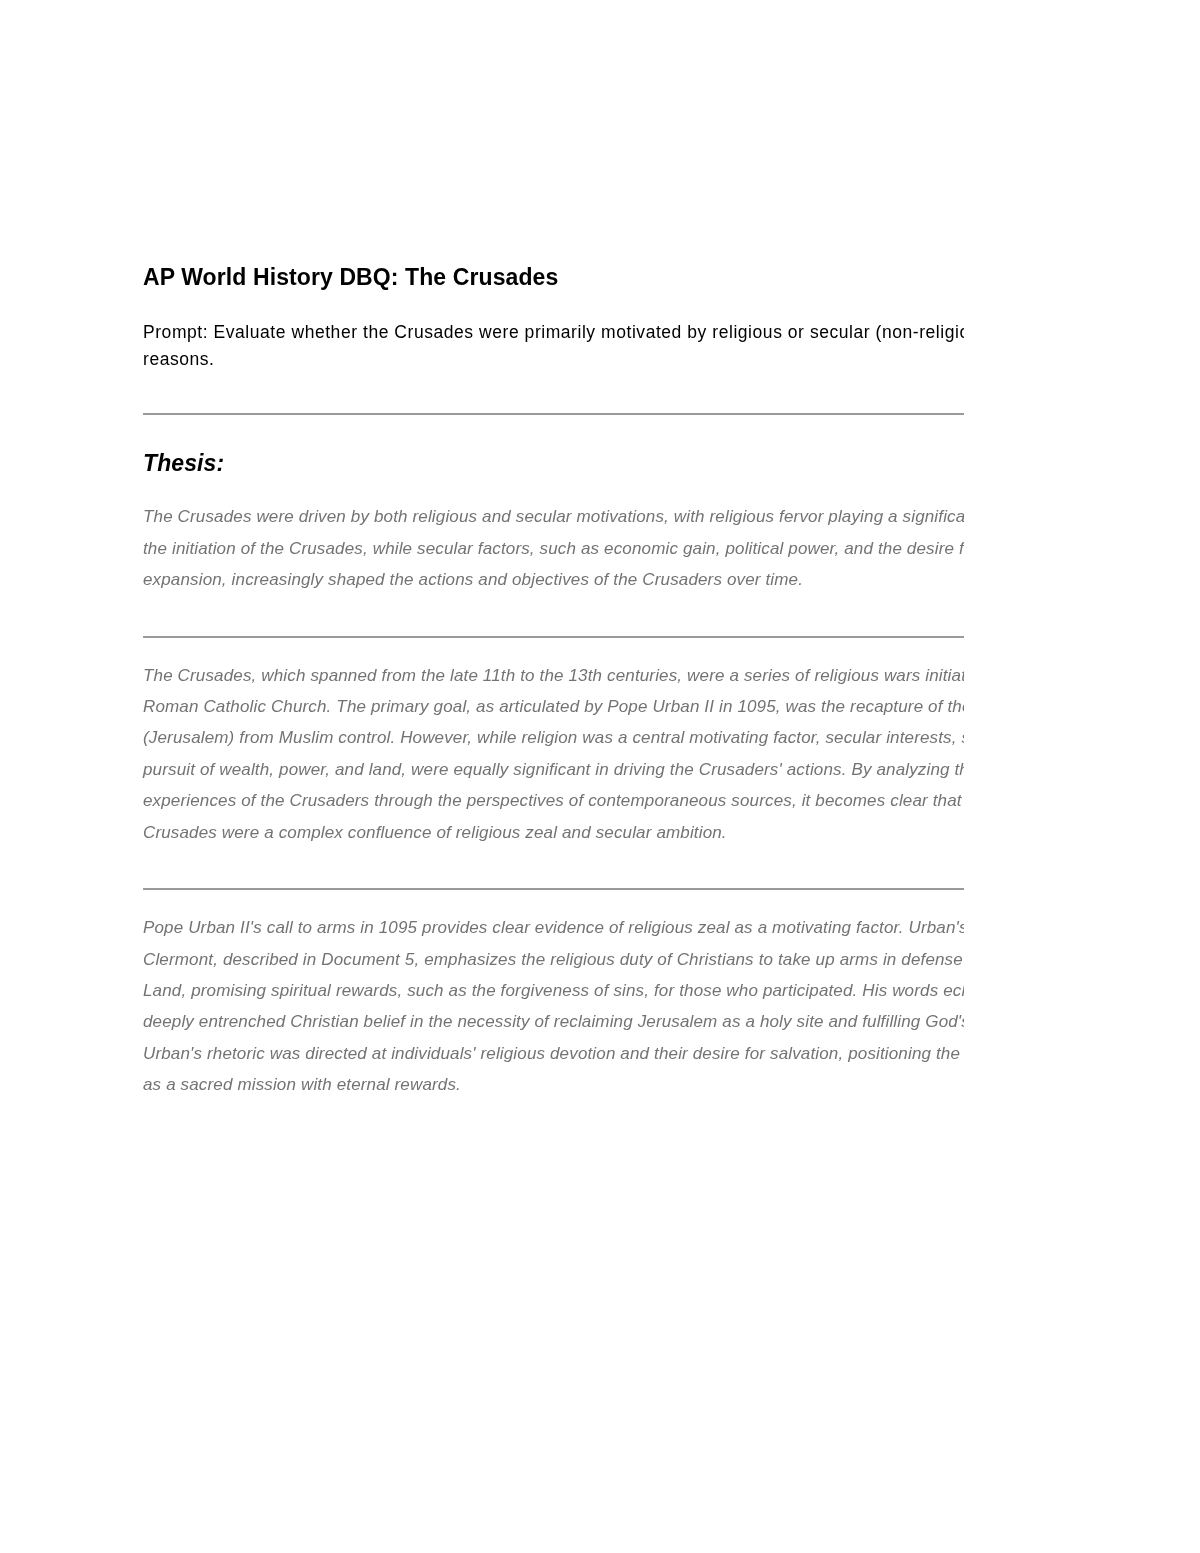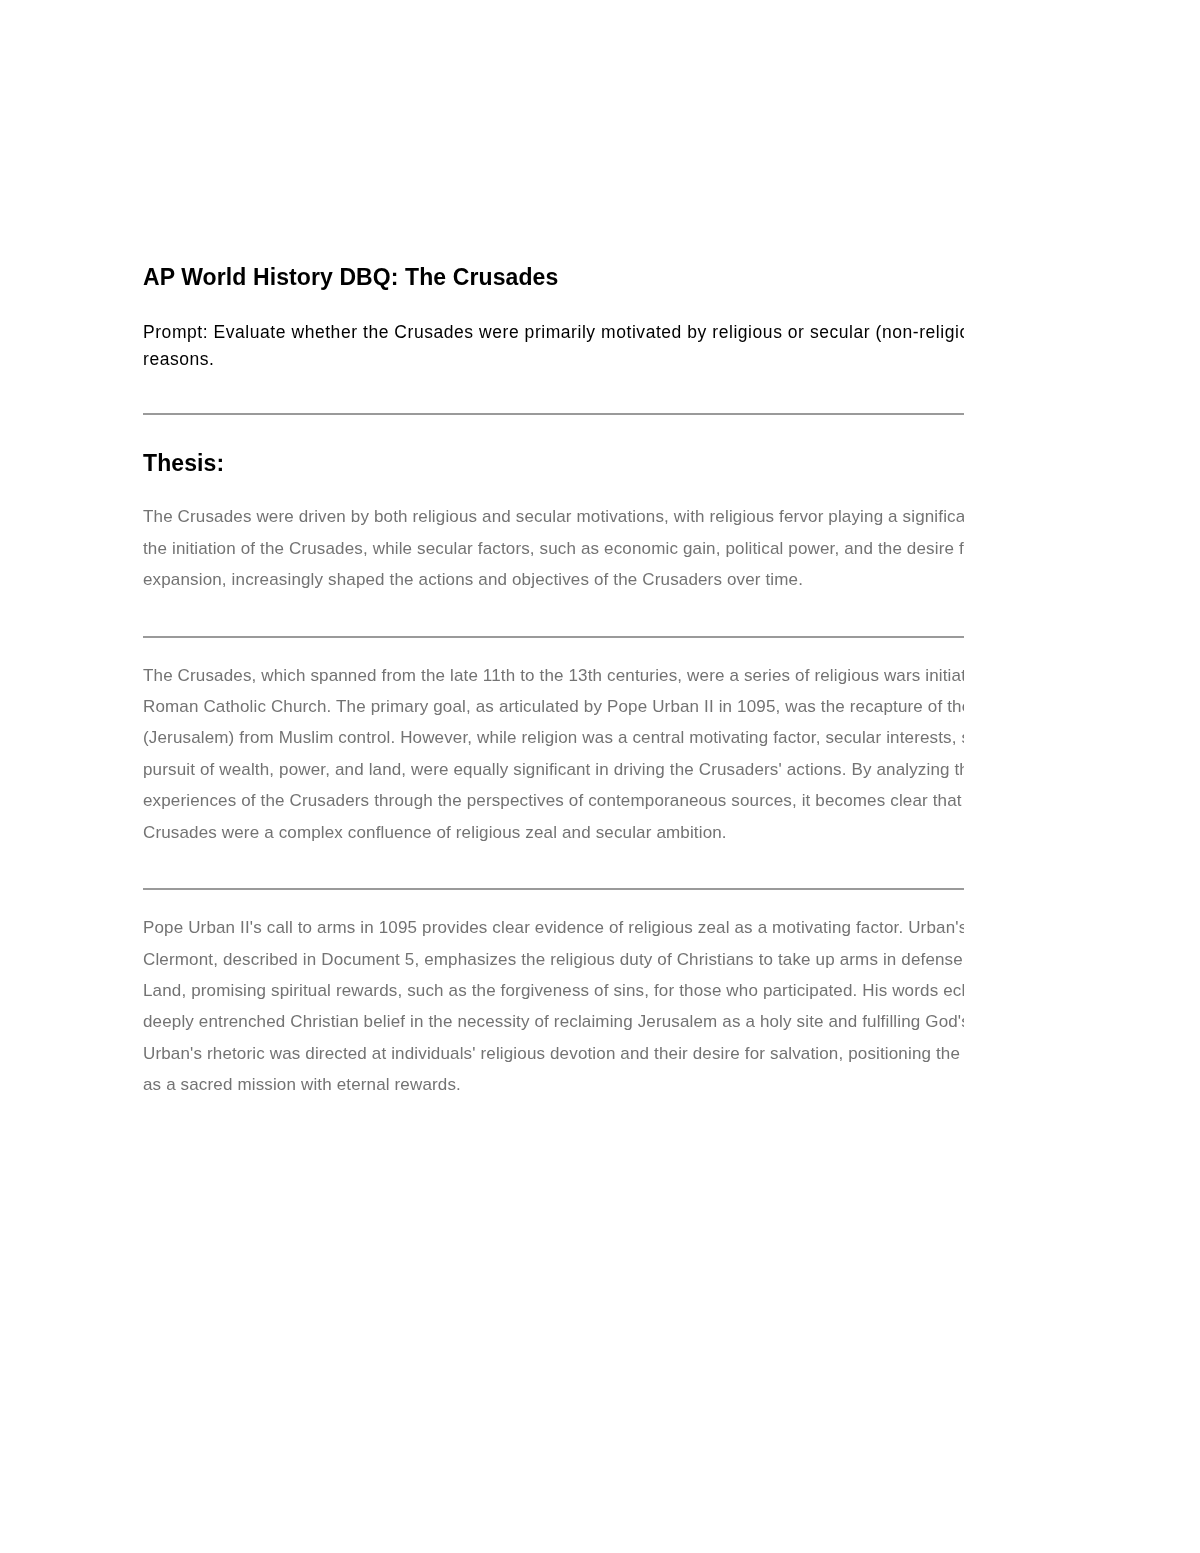--- a/index.html
+++ b/index.html
@@ -52,20 +52,21 @@
   }
   p.body-text {
     font-size: 17px;
     line-height: 1.85;
     margin: 22px 0 0 0;
     letter-spacing: 0.15px;
     color: #737373;
   }
   .block {
     margin: 0;
+    font-style: italic;
   }
 </style>
 </head>
 <body>
 
 <div class="page">
   <div class="content">
 
     <h1 class="doc-title">AP World History DBQ: The Crusades</h1>
 

